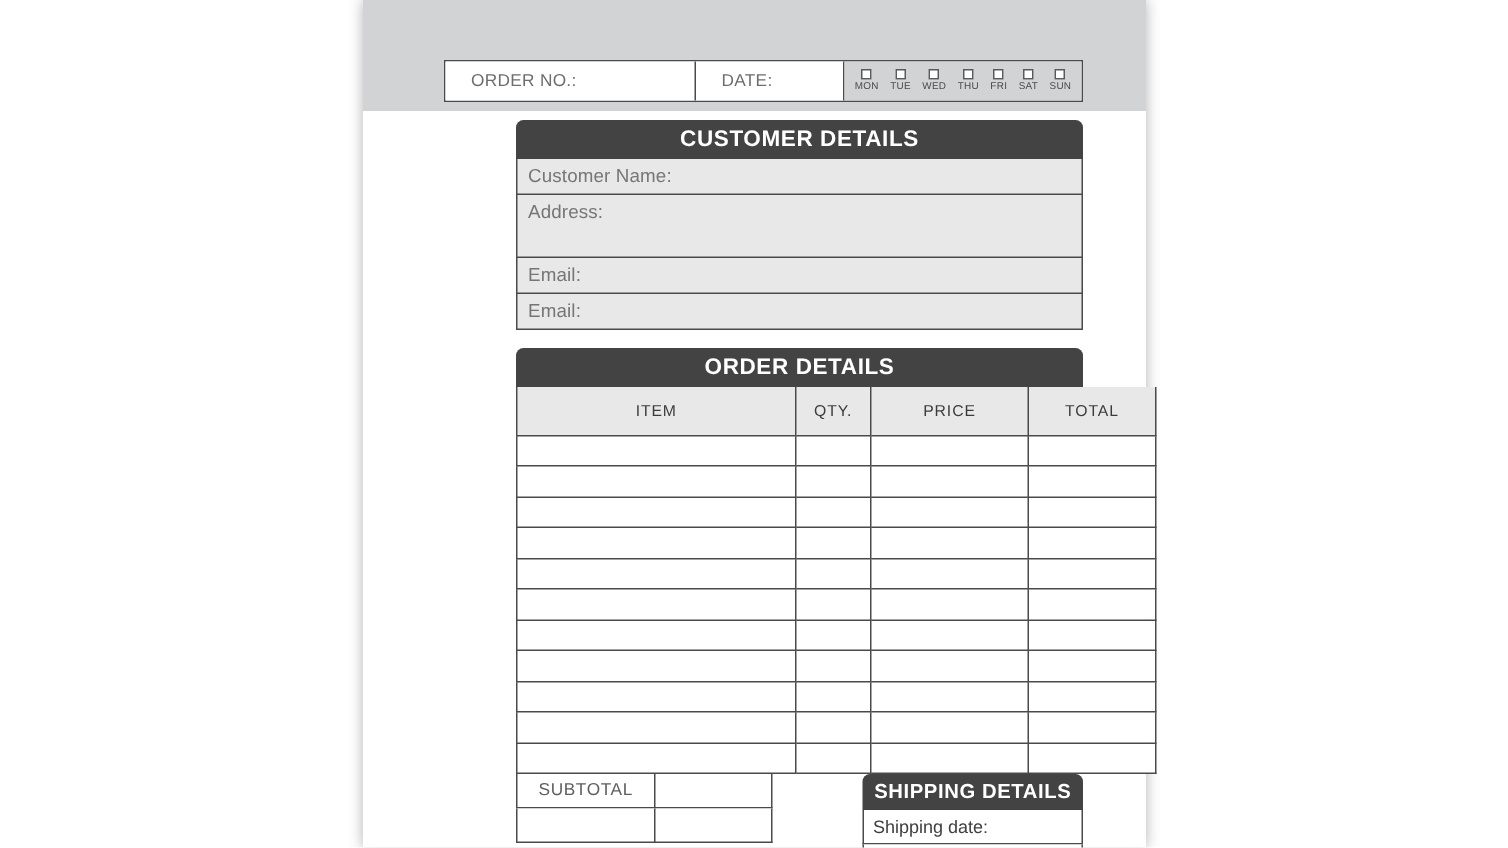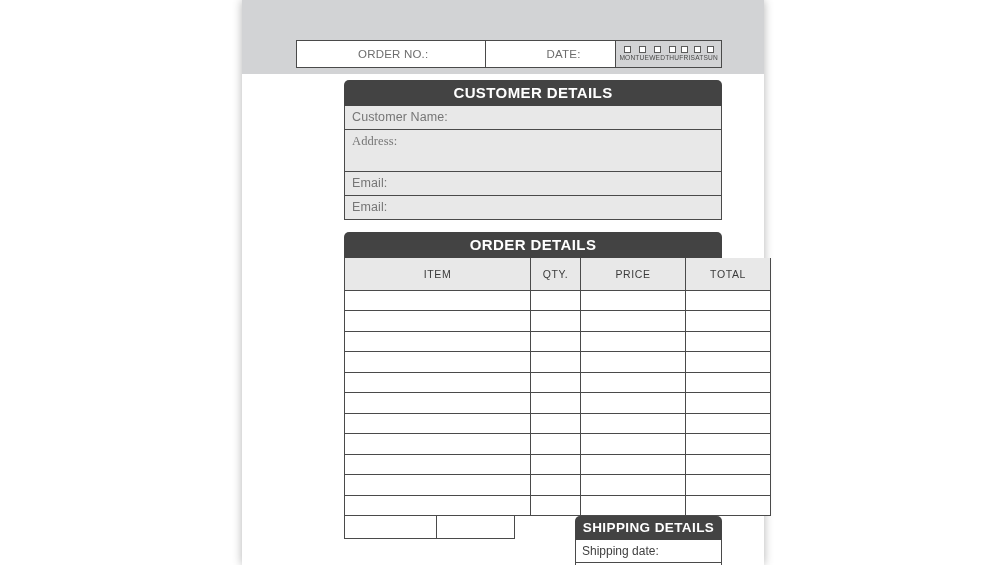--- a/index.html
+++ b/index.html
@@ -50,21 +50,20 @@
     background: #ffffff;
   }
   .strip-cell {
     display: flex;
     align-items: center;
     font-size: 11.5px;
     color: #6d6d6d;
     letter-spacing: .2px;
     padding-left: 17px;
     background: #ffffff;
-    margin-left: 44px;
   }
   .cell-order { width: 167px; border-right: 1.5px solid #4a4a4a; }
   .cell-date  { width: 99px;  border-right: 1.5px solid #4a4a4a; }
 
   .days {
     flex: 1;
     display: flex;
     align-items: center;
     justify-content: space-around;
     background: #d2d3d5;
@@ -109,21 +108,21 @@
   .field-row {
     background: #e8e8e8;
     border: 1.3px solid #4a4a4a;
     border-top: none;
     font-size: 12.5px;
     color: #767676;
     padding: 4px 0 0 7px;
     letter-spacing: .1px;
   }
   .field-row.h-name    { height: 24px; }
-  .field-row.h-address { height: 42px; font-family: Liberation Serif, serif; }
+  .field-row.h-address { height: 42px; }
   .field-row.h-email   { height: 24px; }
   .field-row.h-phone   { height: 24px; }
 
   
   #order { left: 54px; top: 232px; width: 426px; }
   table.order-table {
     width: 100%;
     border-collapse: collapse;
     table-layout: fixed;
   }
@@ -331,20 +330,24 @@
               <td class="col-price"></td>
               <td class="col-total"></td>
             </tr>
           </tbody>
       </table>
     </div>
 
     <div class="panel" id="payment">
 
       <div class="pay-row">
+        <div class="pay-label">SUBTOTAL</div>
+        <div class="pay-value"></div>
+      </div>
+      <div class="pay-row">
         <div class="pay-label"></div>
         <div class="pay-value"></div>
       </div>
     </div>
 
     <div class="panel" id="shipping">
       <div class="panel-head small">SHIPPING DETAILS</div>
 
       <div class="ship-row">
         <span>Shipping date:</span>

